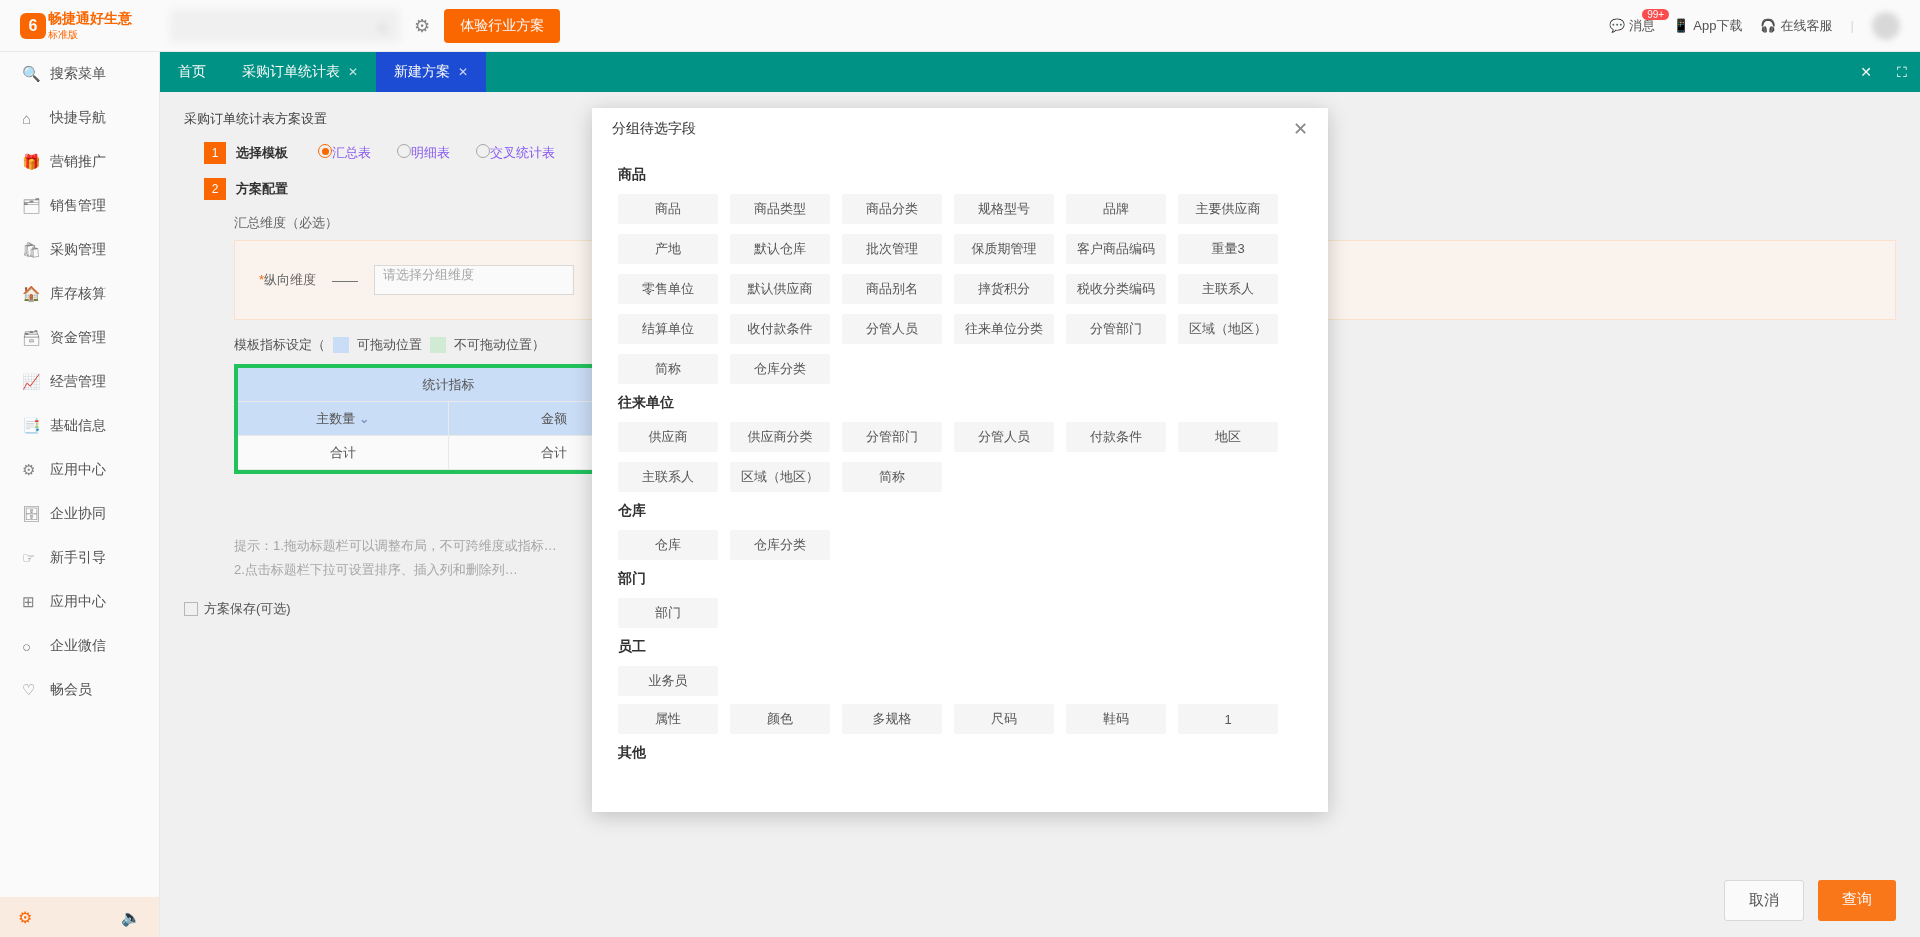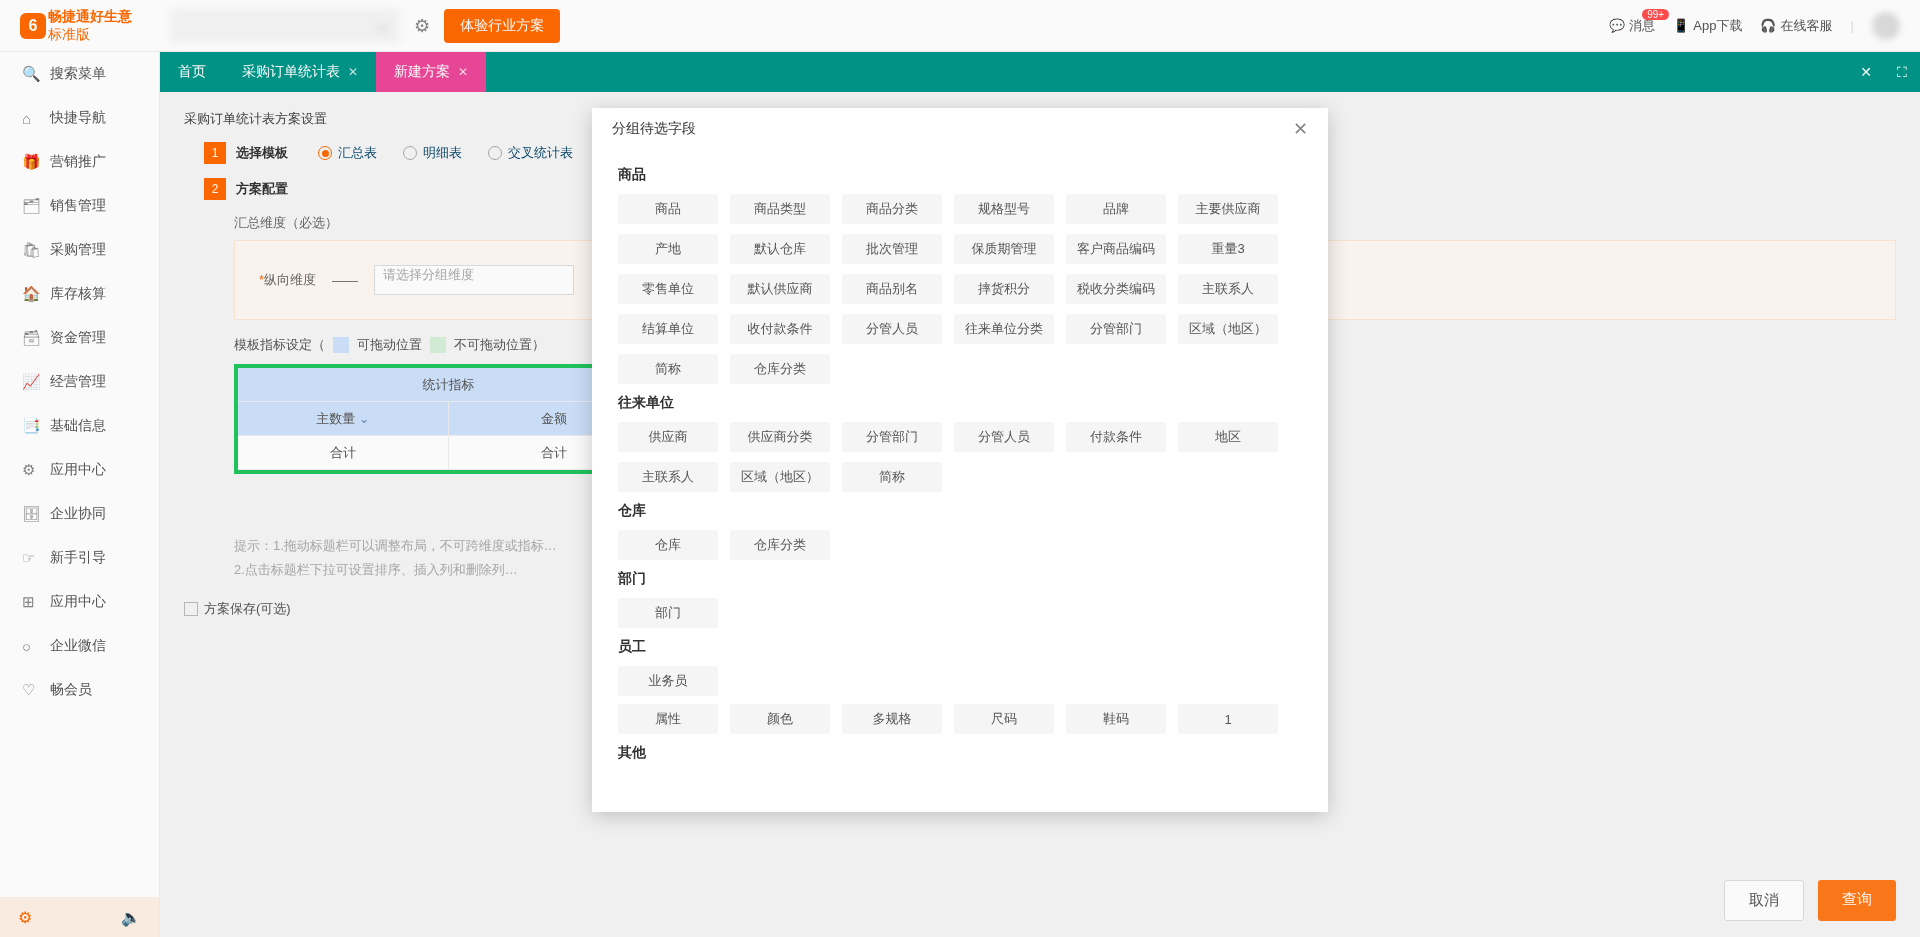--- a/index.html
+++ b/index.html
@@ -44,21 +44,21 @@
     .logo-text {
       margin-left: 2px;
     }
     .logo-title {
       color: #ff6a00;
       font-size: 14px;
       font-weight: bold;
     }
     .logo-sub {
       color: #ff6a00;
-      font-size: 14px;
+      font-size: 10px;
     }
     .org-select {
       width: 230px;
       height: 34px;
       background: #f5f5f5;
       border-radius: 4px;
       display: flex;
       align-items: center;
       justify-content: space-between;
       padding: 0 12px;
@@ -167,21 +167,21 @@
       font-size: 14px;
     }
     .tab {
       padding: 0 18px;
       display: flex;
       align-items: center;
       gap: 8px;
       cursor: pointer;
     }
     .tab.active {
-      background: #ec4899;
+      background: #1d4ed8;
     }
     .tab .x {
       font-size: 12px;
       opacity: .8;
     }
     .tabs-right {
       margin-left: auto;
       display: flex;
     }
     .tabs-right .tbtn {
@@ -224,23 +224,22 @@
       color: #333;
       font-weight: bold;
     }
     .radio-group {
       display: flex;
       gap: 26px;
       margin-left: 20px;
     }
     .radio {
       display: flex;
-      align-items: center;
-      gap: 6px;
-      color: #0c4a6e;
+      align-items: flex-start;
+      color: #8b5cf6;
     }
     .radio .circle {
       width: 14px;
       height: 14px;
       border-radius: 50%;
       border: 1px solid #aaa;
       display: flex;
       align-items: center;
       justify-content: center;
     }

